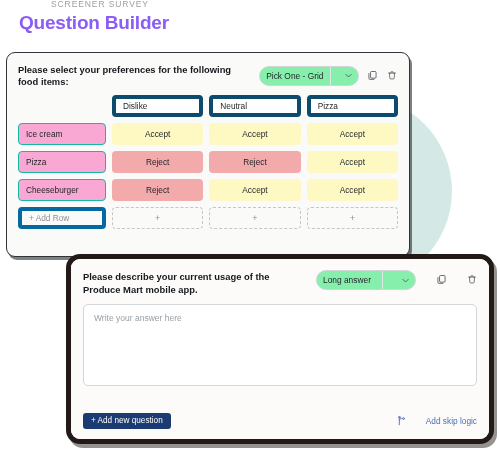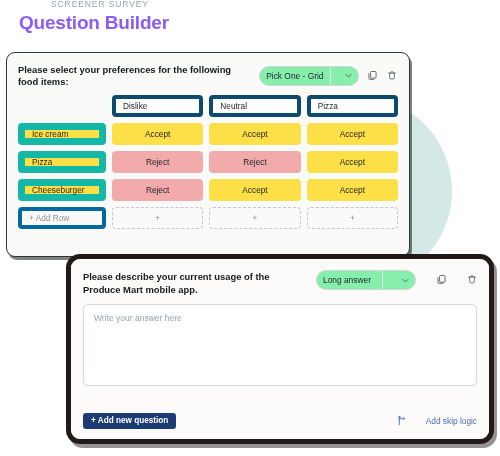--- a/index.html
+++ b/index.html
@@ -118,22 +118,22 @@
   .grid-wrap { margin-top: 7px; }
   .grid-row {
     display: flex;
     gap: 6px;
     margin-bottom: 6px;
     height: 22px;
   }
   .cell-label {
     width: 88px;
     flex: 0 0 88px;
-    background: #fde047;
-    border: 7px solid #14b8a6;
+    background: #f9a8d4;
+    border: 1px solid #14b8a6;
     border-radius: 4px;
     display: flex; align-items: center;
     padding-left: 7px;
     font-size: 8.3px;
     color: #1d2125;
   }
   .cell-label.spacer {
     background: transparent;
     border: none;
   }
@@ -147,21 +147,21 @@
     font-size: 8.3px;
     color: #1d2125;
   }
   .cell-val {
     flex: 1 1 0;
     border-radius: 4px;
     display: flex; align-items: center; justify-content: center;
     font-size: 8.3px;
     color: #1d2125;
   }
-  .cell-val.accept { background: #fde047; }
+  .cell-val.accept { background: #fef9c3; }
   .cell-val.reject { background: #f2aaaa; }
 
   .cell-add {
     flex: 1 1 0;
     border: 1px dashed #c3c7ca;
     border-radius: 4px;
     background: #fafaf9;
     display: flex; align-items: center; justify-content: center;
     font-size: 9px;
     color: #8d9296;
@@ -222,21 +222,21 @@
     left: 12px; right: 12px; bottom: 9px;
     display: flex;
     align-items: center;
     justify-content: space-between;
     height: 18px;
   }
   .btn-add-question {
     background: #1d3b73;
     color: #ffffff;
     font-size: 8.2px;
-    font-weight: 700;
+    font-weight: 400;
     border: none;
     border-radius: 3px;
     padding: 0 8px;
     height: 16px;
     line-height: 16px;
     cursor: pointer;
     font-family: "Liberation Sans", sans-serif;
   }
   .skip-logic {
     display: flex;

